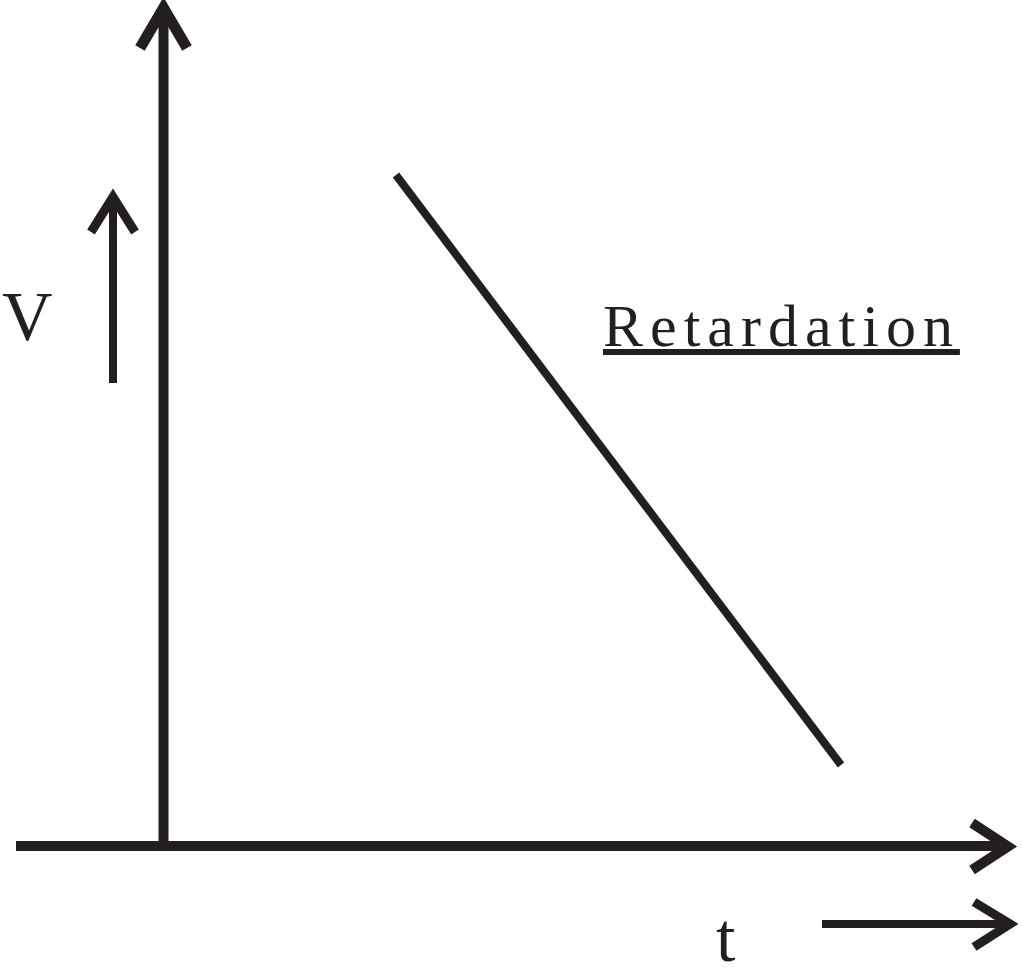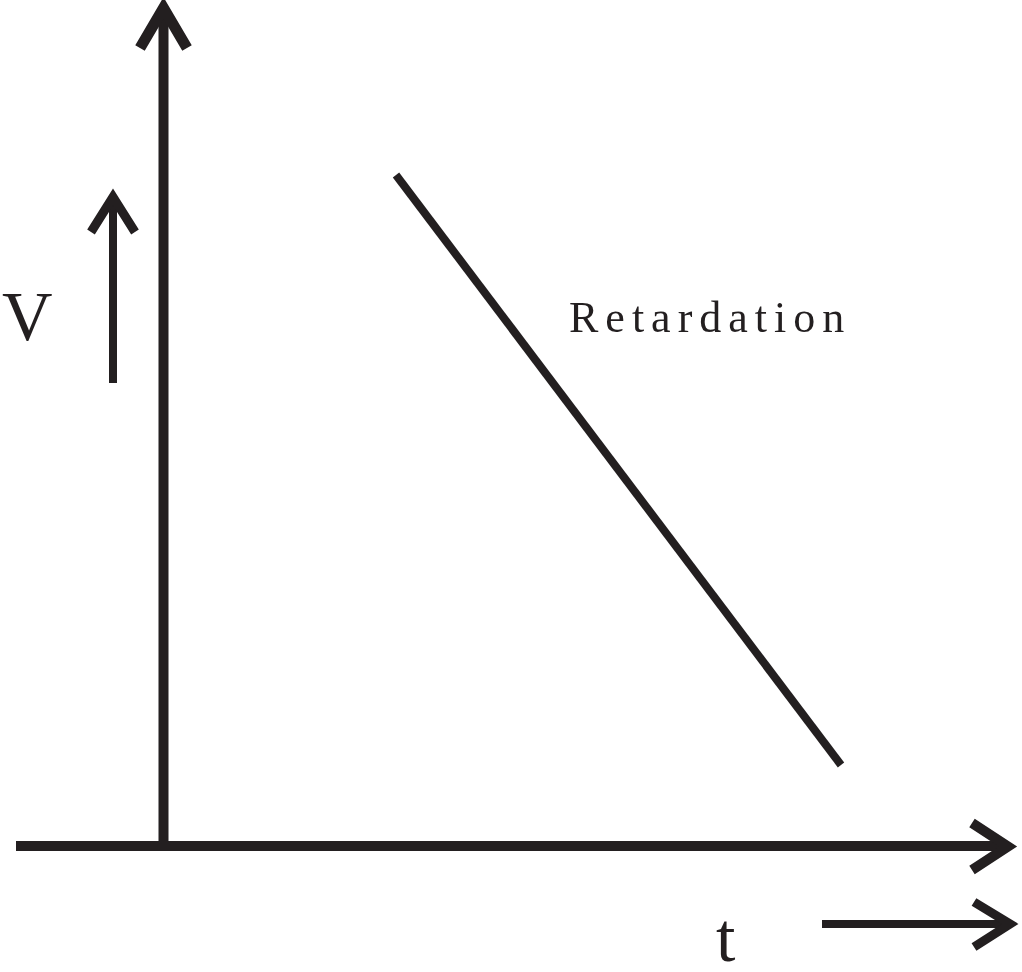--- a/index.html
+++ b/index.html
@@ -32,24 +32,25 @@
     left: 2px;
     top: 282px;
     font-size: 70px;
   }
   #t-label {
     left: 716px;
     top: 903px;
     font-size: 70px;
   }
   #retardation-label {
-    left: 569px;
+    left: 603px;
     top: 296px;
-    font-size: 44px;
+    font-size: 60px;
     letter-spacing: 7px;
+    text-decoration: underline;
   }
 </style>
 </head>
 <body>
 
 <div id="canvas">
 
   <svg id="diagram-svg" width="1022" height="972" viewBox="0 0 1022 972">
 
     <line x1="163.5" y1="14" x2="163.5" y2="851" stroke="#231f20" stroke-width="10"></line>

